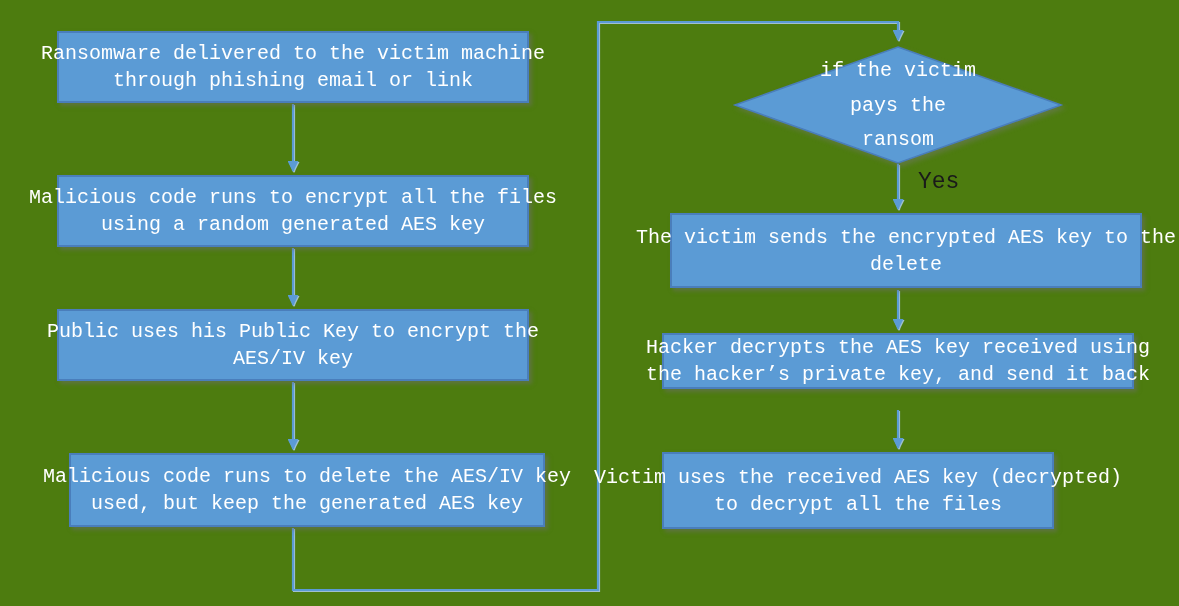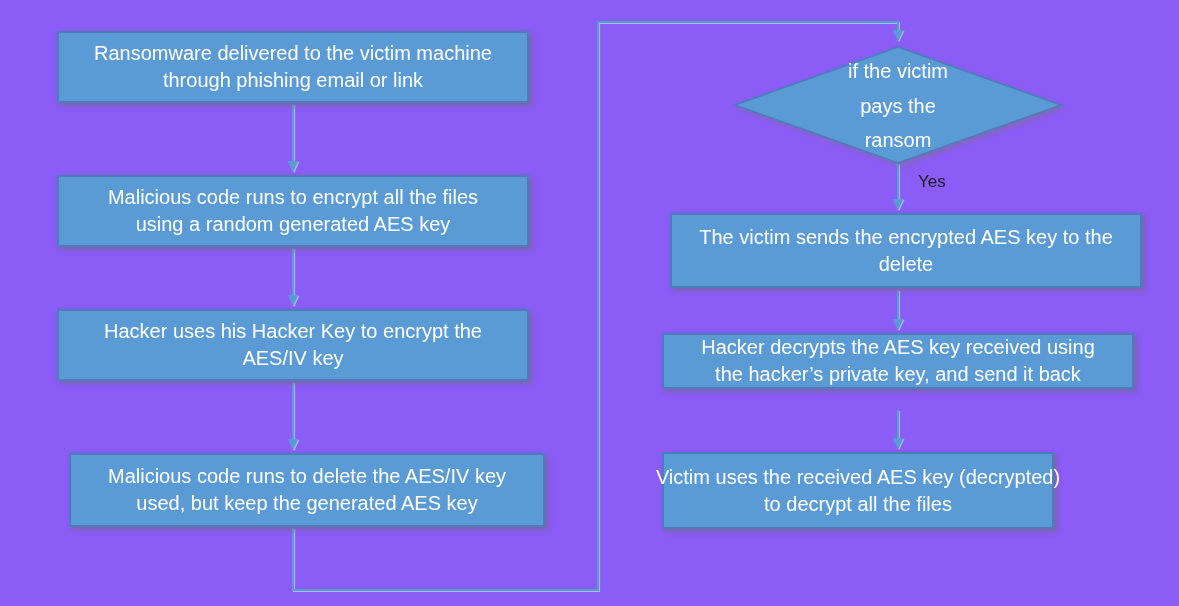--- a/index.html
+++ b/index.html
@@ -4,22 +4,22 @@
 <style>
   :root{
     --shape-fill:#5B9BD5;
     --shape-border:#4A7EBB;
     --connector:#5B9BD5;
     --box-text:#FFFFFF;
     --label-text:#1A1A1A;
   }
   html,body{margin:0;padding:0;background:#ffffff;}
   .canvas{
-    position:relative;width:1179px;height:606px;background:#8b5cf6;overflow:hidden;
-    font-family:Liberation Sans, sans-serif;
+    position:relative;width:1179px;height:606px;background:#4d7c0f;overflow:hidden;
+    font-family:Liberation Mono, monospace;
   }
   svg.wires{position:absolute;left:0;top:0;width:1179px;height:606px;}
   .wire{fill:none;stroke:var(--connector);stroke-width:2.2px;}
   .wire-shadowed{filter:drop-shadow(1.5px 1.5px 0.5px rgba(170,200,230,0.9));}
   .diamond-shape{
     fill:var(--shape-fill);stroke:var(--shape-border);stroke-width:1.6px;
     filter:drop-shadow(3px 3px 2.5px rgba(120,120,120,0.45));
   }
   .box{
     position:absolute;box-sizing:border-box;
@@ -31,21 +31,21 @@
     text-align:center;font-size:20px;line-height:27px;
   }
   .diamond-label{
     position:absolute;box-sizing:border-box;
     color:var(--box-text);
     display:flex;flex-direction:column;justify-content:space-between;align-items:center;
     text-align:center;font-size:20px;line-height:28px;
   }
   .edge-label{
     position:absolute;color:var(--label-text);
-    font-size:17px;line-height:24px;
+    font-size:23px;line-height:24px;
   }
   .tl{white-space:nowrap;}
 </style>
 </head>
 <body>
 
 <div class="canvas">
 
   <svg class="wires" viewBox="0 0 1179 606" aria-hidden="true">
     <defs>
@@ -71,21 +71,21 @@
     <div class="tl">Ransomware delivered to the victim machine</div>
     <div class="tl">through phishing email or link</div>
   </div>
 
   <div class="box" style="left:57px;top:175px;width:472px;height:72px;">
     <div class="tl">Malicious code runs to encrypt all the files</div>
     <div class="tl">using a random generated AES key</div>
   </div>
 
   <div class="box" style="left:57px;top:309px;width:472px;height:72px;">
-    <div class="tl">Hacker uses his Hacker Key to encrypt the</div>
+    <div class="tl">Public uses his Public Key to encrypt the</div>
     <div class="tl">AES/IV key</div>
   </div>
 
   <div class="box" style="left:53px;top:453px;width:476px;height:74px;margin-left:16px;">
     <div class="tl">Malicious code runs to delete the AES/IV key</div>
     <div class="tl">used, but keep the generated AES key</div>
   </div>
 
   <div class="diamond-label" style="left:793px;top:57px;width:210px;height:97px;">
     <div class="tl">if the victim</div>

